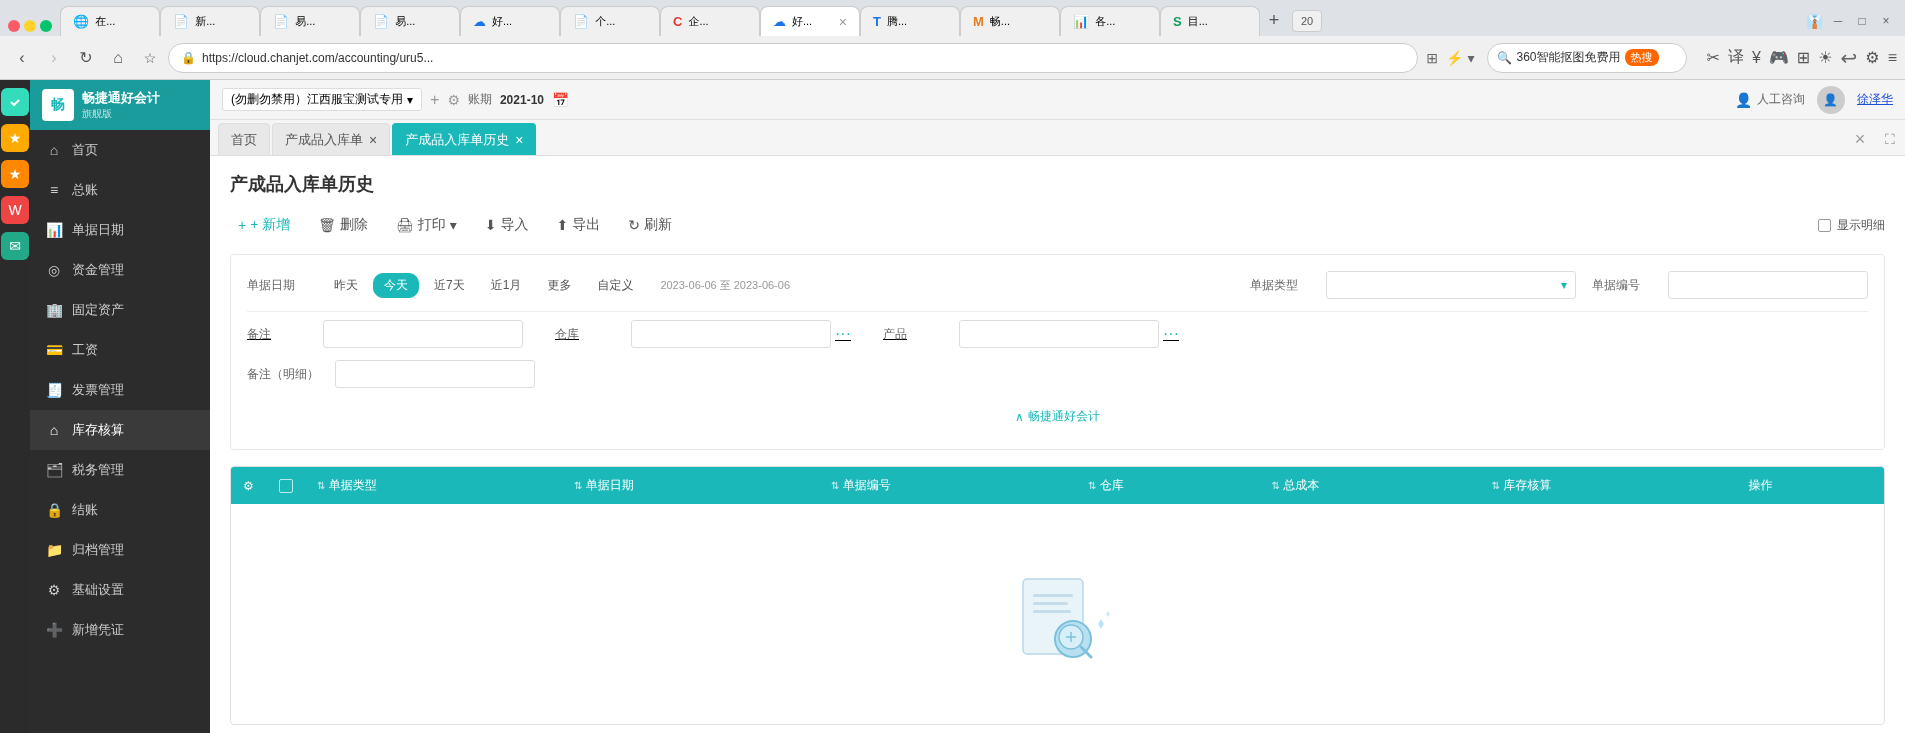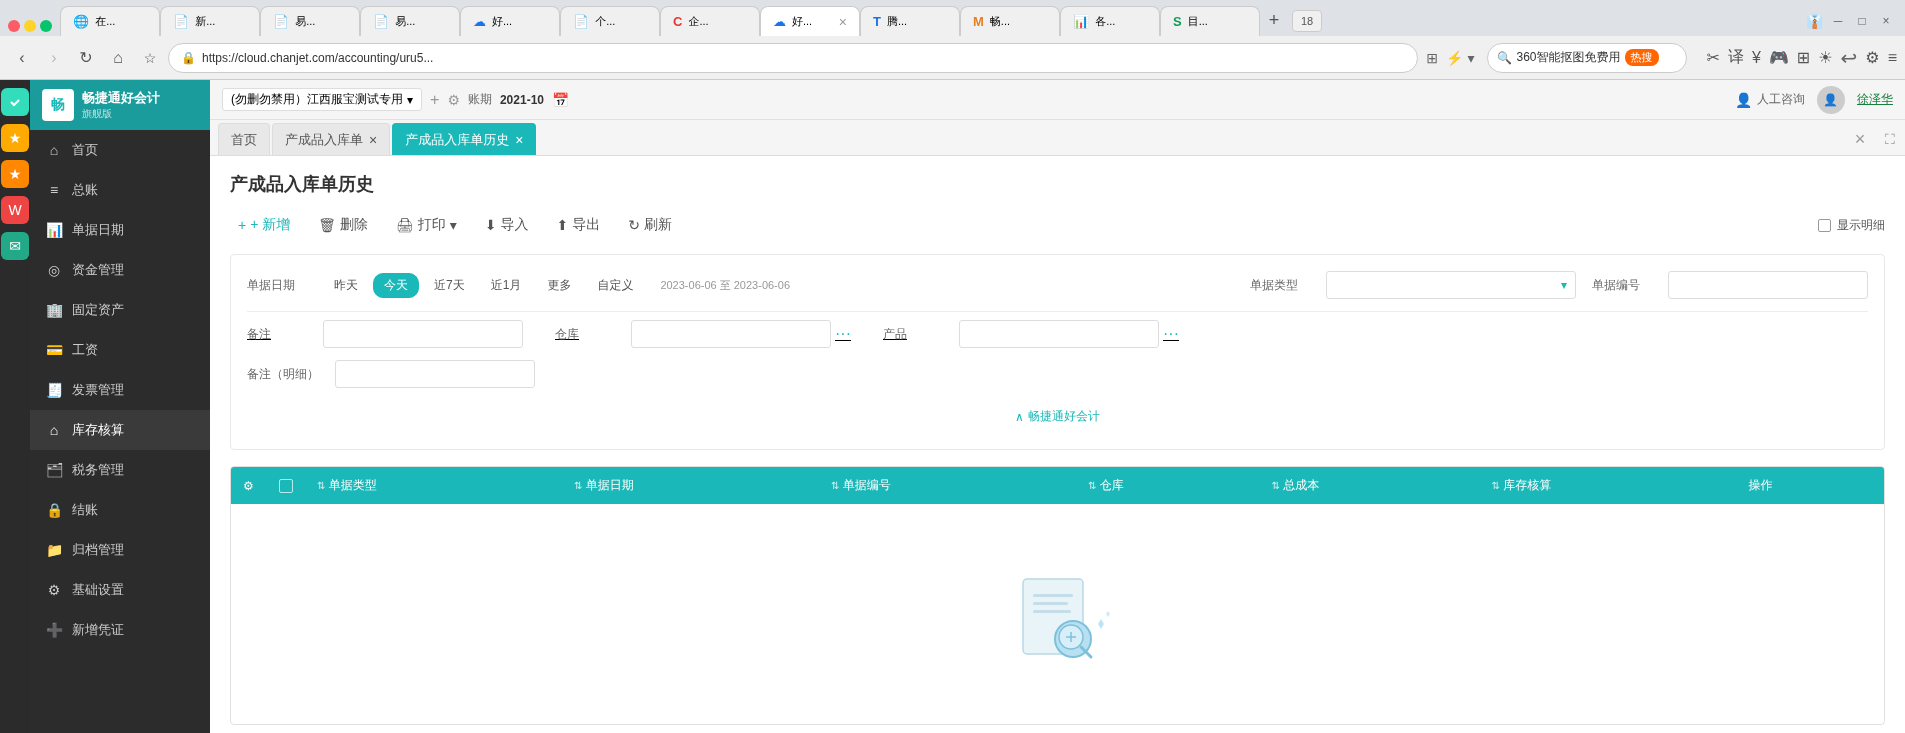--- a/index.html
+++ b/index.html
@@ -49,21 +49,21 @@
     
     .page-content { flex: 1; background: #fff; display: flex; flex-direction: column; overflow: hidden; }
     
     
     .page-topbar { height: 40px; background: #f5f5f5; border-bottom: 1px solid #e0e0e0; display: flex; align-items: center; padding: 0 12px; gap: 8px; }
     .company-selector { display: flex; align-items: center; gap: 4px; background: #fff; border: 1px solid #ddd; border-radius: 3px; padding: 2px 8px; cursor: pointer; font-size: 12px; }
     .period-label { font-size: 12px; color: #666; text-align: center; }
     .period-value { font-size: 12px; color: #333; font-weight: bold; }
     .topbar-right { margin-left: auto; display: flex; align-items: center; gap: 12px; }
     .user-service { display: flex; align-items: center; gap: 4px; color: #666; font-size: 12px; cursor: pointer; }
-    .user-name { font-size: 12px; color: #15803d; text-decoration: underline; }
+    .user-name { font-size: 12px; color: #1d4ed8; text-decoration: underline; }
 
     
     .page-tabs { height: 36px; background: #f5f5f5; border-bottom: 1px solid #ddd; display: flex; align-items: flex-end; padding-left: 8px; }
     .page-tab { height: 32px; padding: 0 12px; display: flex; align-items: center; gap: 6px; font-size: 13px; cursor: pointer; background: #e8e8e8; border: 1px solid #ddd; border-bottom: none; border-radius: 4px 4px 0 0; margin-right: 2px; color: #555; }
     .page-tab.active { background: #1ab8b8; color: #fff; border-color: #1ab8b8; }
     .page-tab .close { font-size: 14px; cursor: pointer; }
 
     
     .content-area { flex: 1; overflow-y: auto; padding: 16px 20px; }
     .page-title { font-size: 18px; font-weight: bold; color: #333; margin-bottom: 16px; }
@@ -181,21 +181,21 @@
       </div>
 
       <div class="tab">
         <span style="color:#0f9d58;font-weight:bold;font-size:13px;">S</span>
         <span class="tab-title">目...</span>
       </div>
 
       <div style="width:28px;height:28px;display:flex;align-items:center;justify-content:center;font-size:18px;color:#555;cursor:pointer;margin-bottom:2px;">+</div>
 
       <div style="width:30px;height:22px;background:#f0f0f0;border:1px solid #ccc;border-radius:4px;display:flex;align-items:center;justify-content:center;font-size:11px;color:#555;margin-left:4px;margin-bottom:4px;cursor:pointer;">
-        <span>18</span>
+        <span>20</span>
       </div>
     </div>
 
     <div style="display:flex;align-items:center;gap:2px;padding:0 8px 4px;">
       <div style="width:20px;height:20px;display:flex;align-items:center;justify-content:center;font-size:14px;color:#666;">👔</div>
       <div style="width:22px;height:22px;display:flex;align-items:center;justify-content:center;font-size:12px;color:#666;cursor:pointer;">─</div>
       <div style="width:22px;height:22px;display:flex;align-items:center;justify-content:center;font-size:12px;color:#666;cursor:pointer;">□</div>
       <div style="width:22px;height:22px;display:flex;align-items:center;justify-content:center;font-size:12px;color:#666;cursor:pointer;">×</div>
     </div>
   </div>

